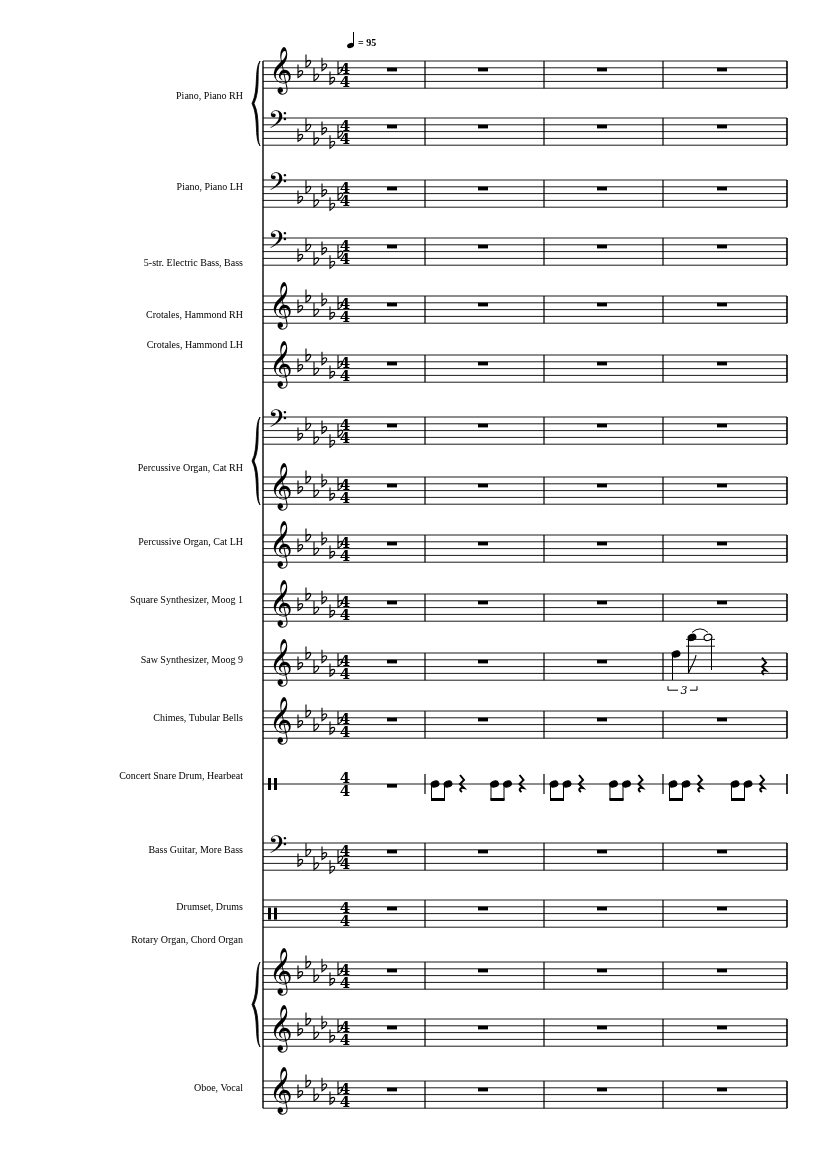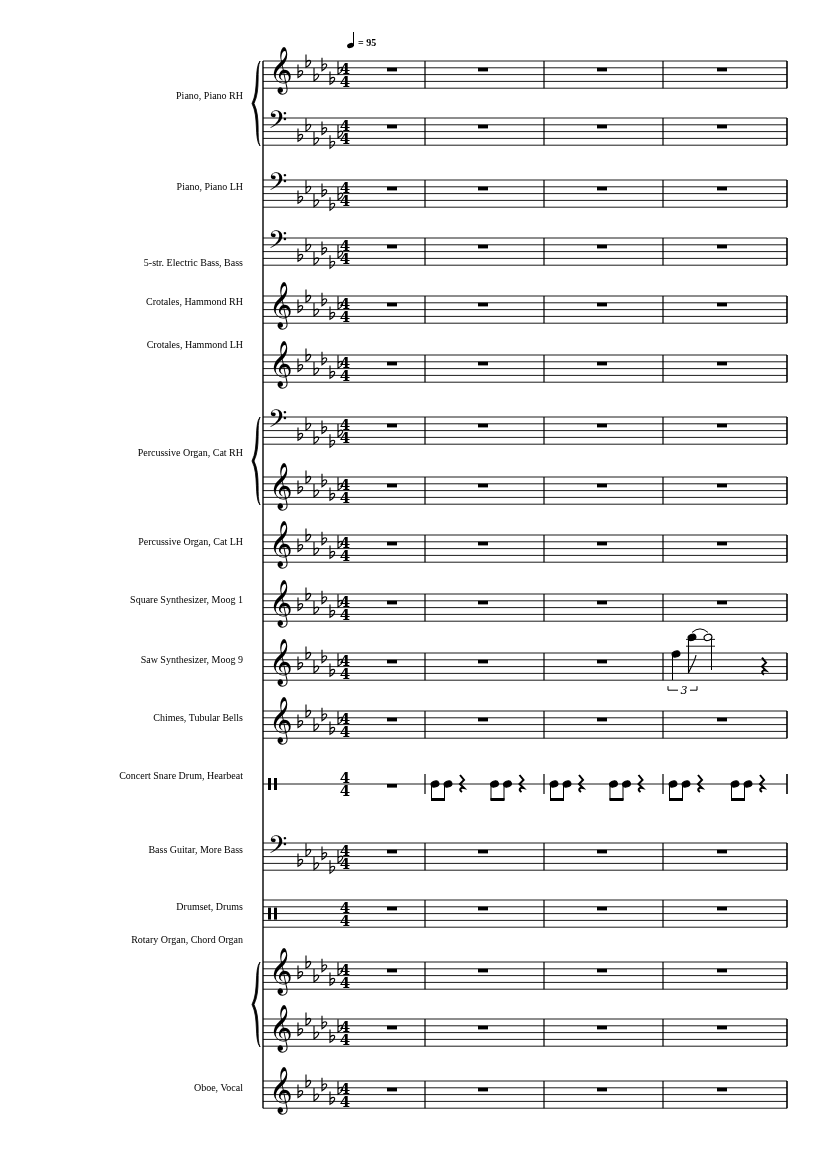--- a/index.html
+++ b/index.html
@@ -15,23 +15,23 @@
 <body>
 
 <div class="tempo">
   <span class="note"><span class="head"></span><span class="stem"></span></span><span>= 95</span>
 </div>
 
 <div id="labels">
   <div class="label" style="top: 88px;">Piano, Piano RH</div>
   <div class="label" style="top: 179px;">Piano, Piano LH</div>
   <div class="label" style="top: 255px;">5-str. Electric Bass, Bass</div>
-  <div class="label" style="top: 294px;">Crotales, Hammond RH</div>
+  <div class="label" style="top: 307px;">Crotales, Hammond RH</div>
   <div class="label" style="top: 337px;">Crotales, Hammond LH</div>
-  <div class="label" style="top: 445px;">Percussive Organ, Cat RH</div>
+  <div class="label" style="top: 460px;">Percussive Organ, Cat RH</div>
   <div class="label" style="top: 534px;">Percussive Organ, Cat LH</div>
   <div class="label" style="top: 592px;">Square Synthesizer, Moog 1</div>
   <div class="label" style="top: 652px;">Saw Synthesizer, Moog 9</div>
   <div class="label" style="top: 710px;">Chimes, Tubular Bells</div>
   <div class="label" style="top: 768px;">Concert Snare Drum, Hearbeat</div>
   <div class="label" style="top: 842px;">Bass Guitar, More Bass</div>
   <div class="label" style="top: 899px;">Drumset, Drums</div>
   <div class="label" style="top: 932px;">Rotary Organ, Chord Organ</div>
   <div class="label" style="top: 1080px;">Oboe, Vocal</div>
 </div>

